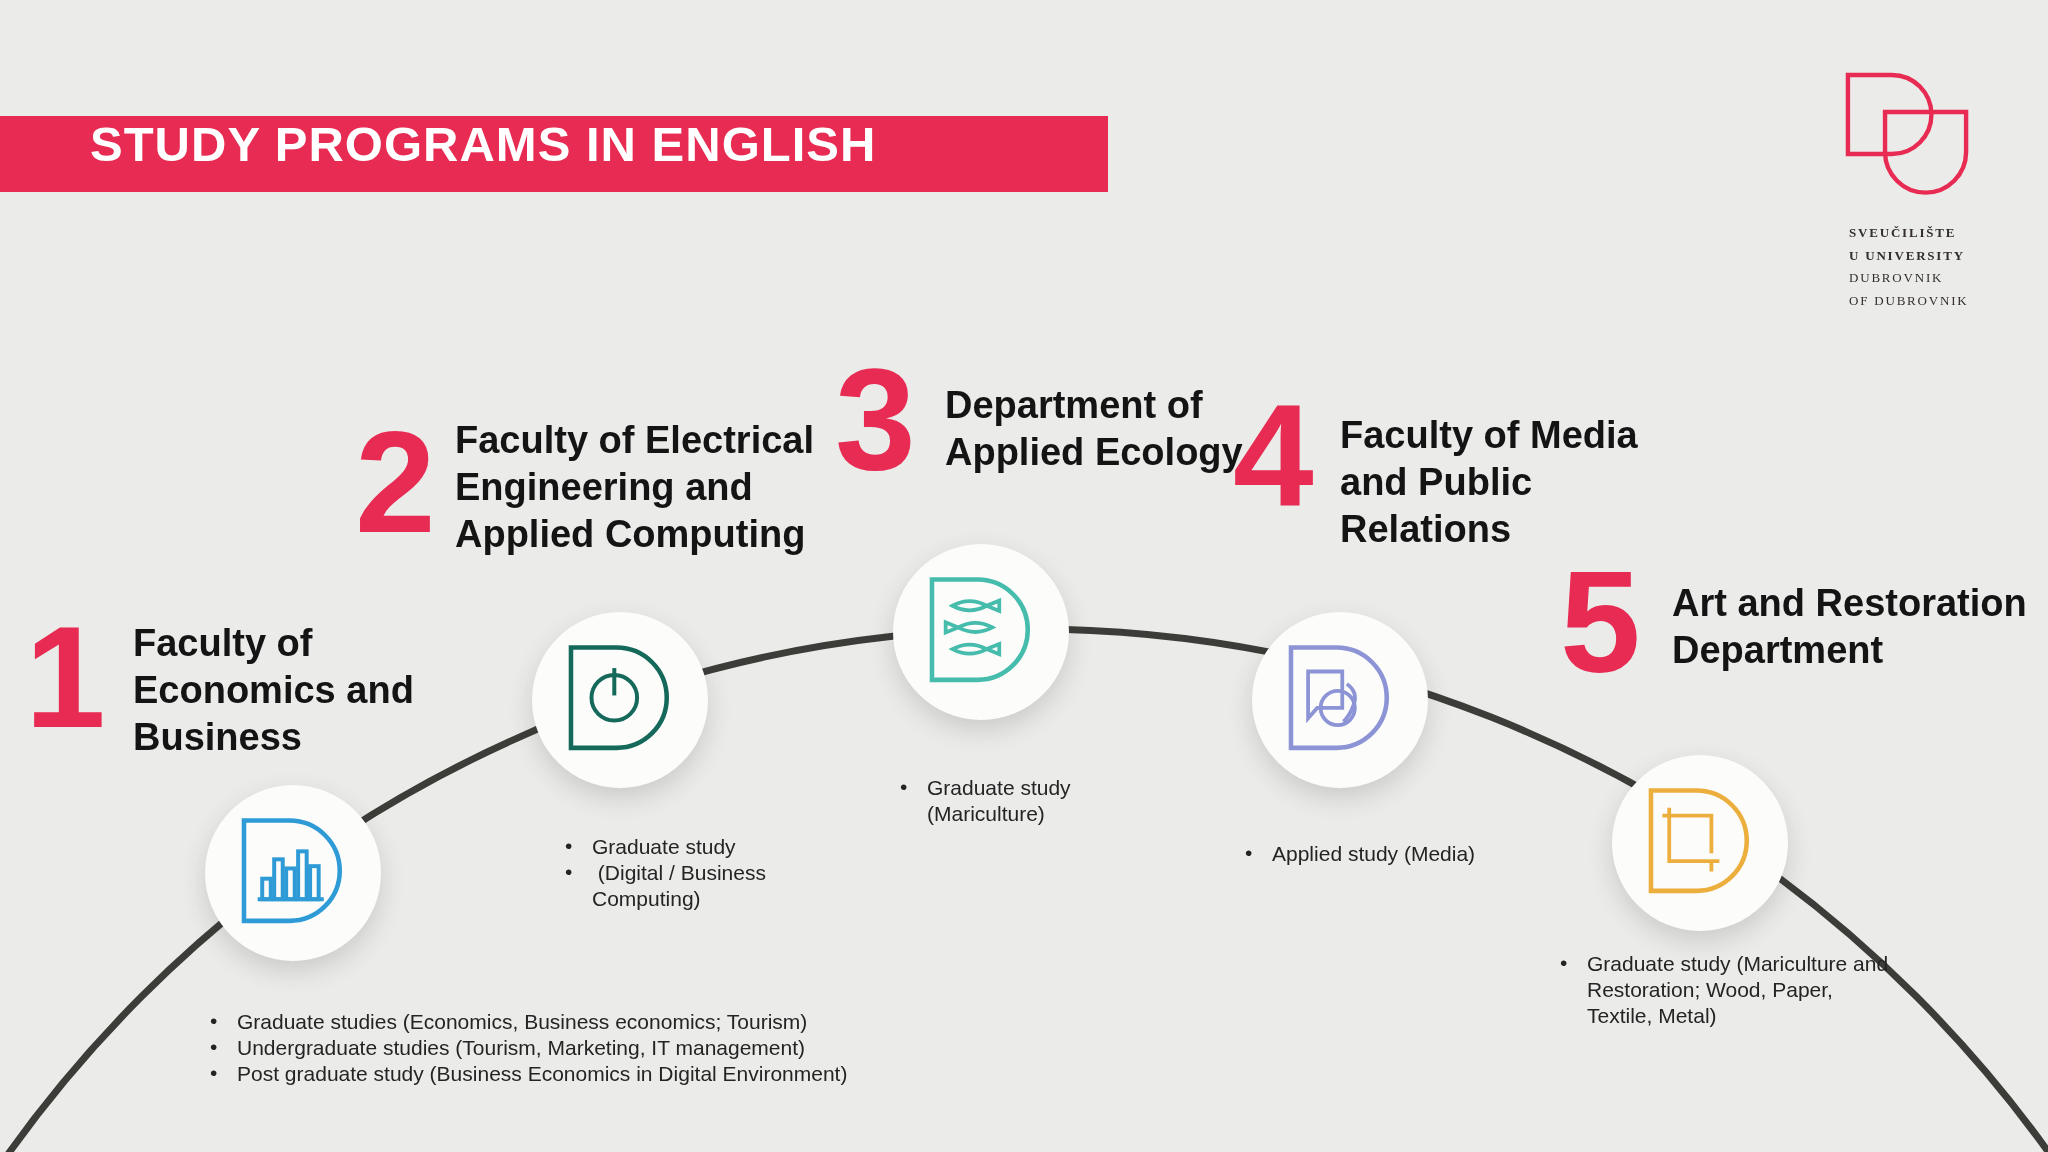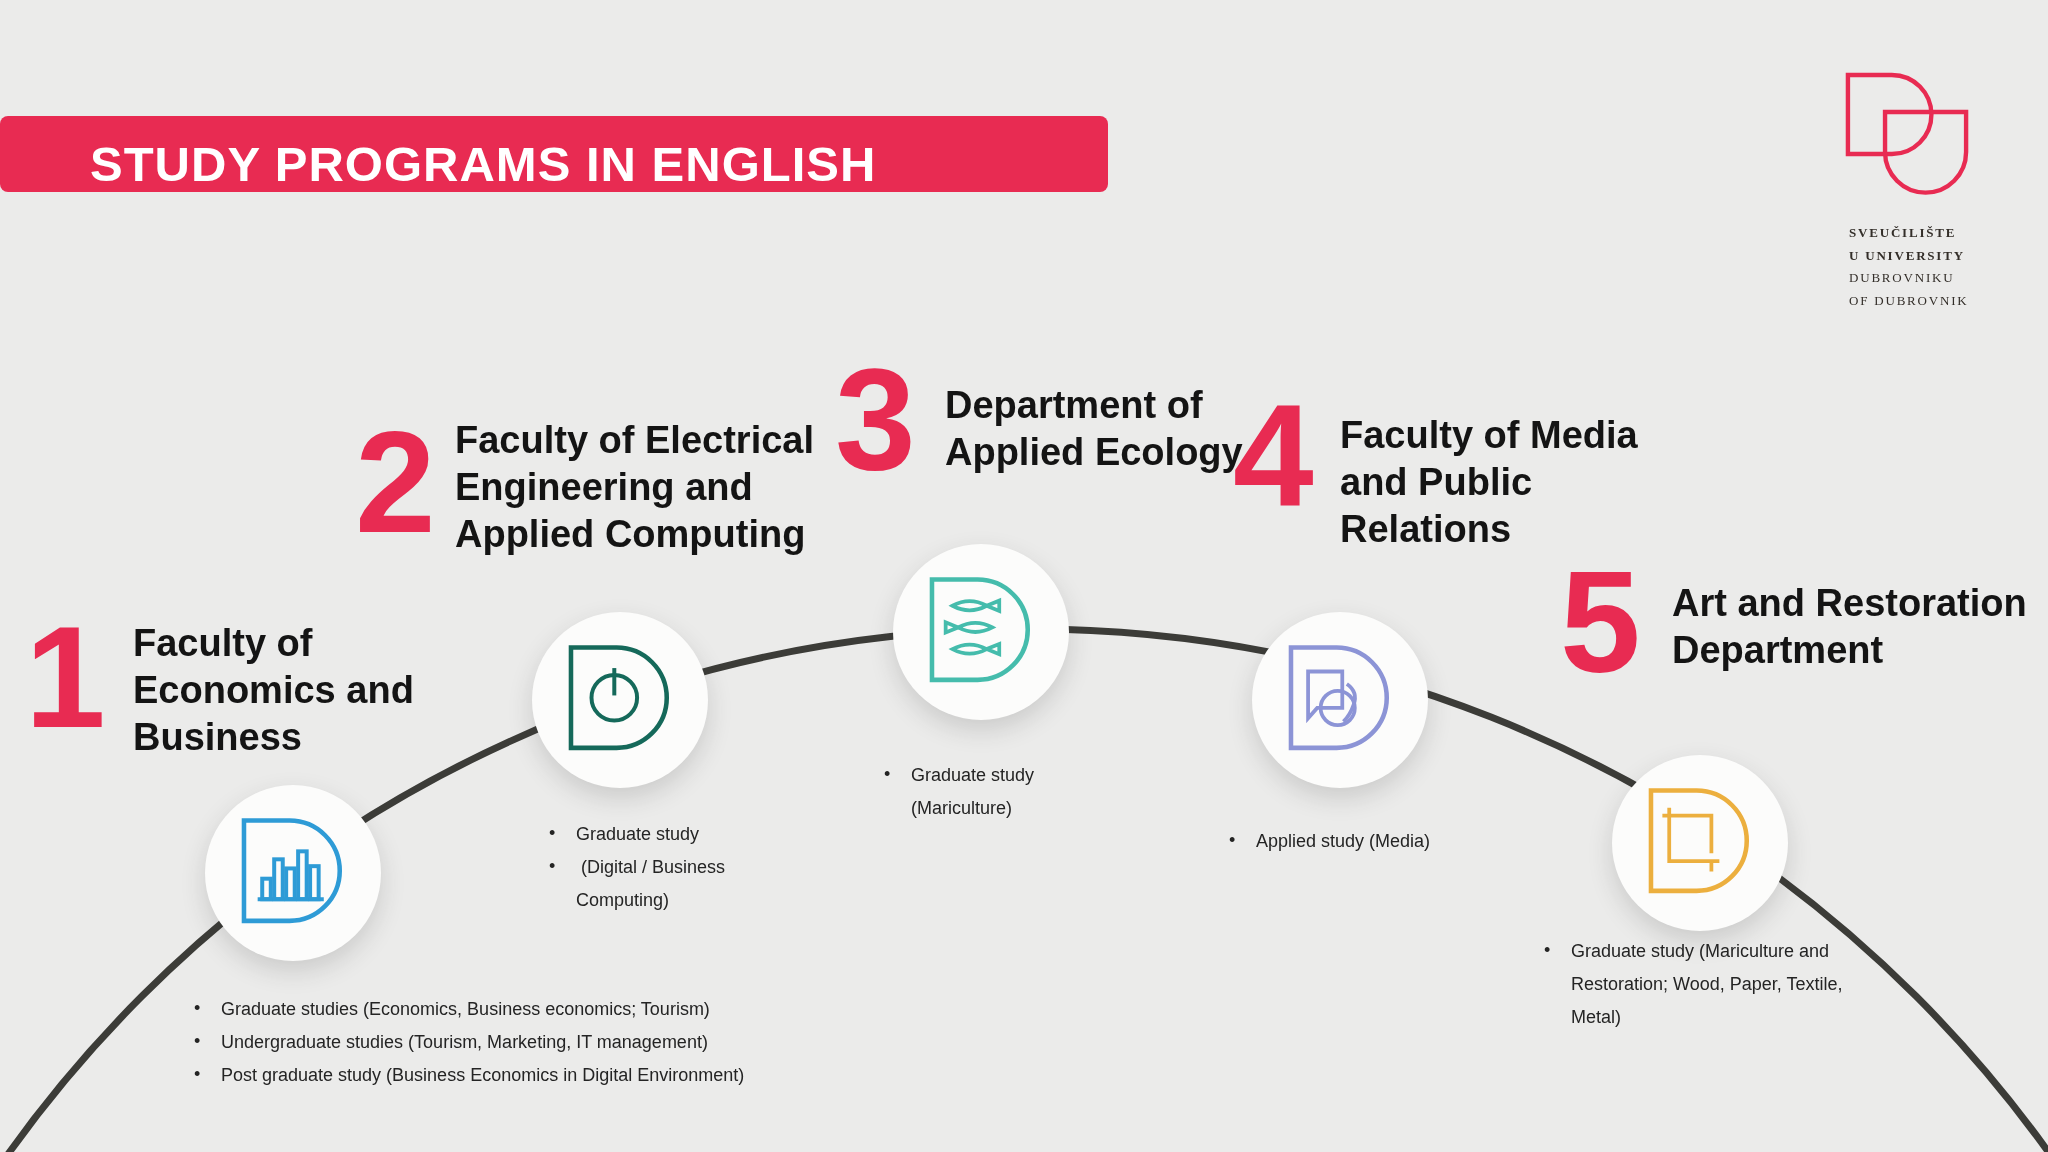--- a/index.html
+++ b/index.html
@@ -3,21 +3,21 @@
 <meta charset="utf-8">
 <style>
   html,body{margin:0;padding:0;background:#e4e4e3;}
   .canvas{
     position:relative;width:2048px;height:1152px;overflow:hidden;
     background:#ebebea;font-family:"Liberation Sans",sans-serif;
   }
   .arc-svg{position:absolute;left:0;top:0;width:2048px;height:1152px;}
   .banner{
     position:absolute;left:0;top:116px;width:1108px;height:76px;
-    background:#e82b52;display:flex;align-items:flex-end;border-radius:8px;
+    background:#e82b52;display:flex;align-items:flex-start;
   }
   .banner-text{
     color:#ffffff;font-weight:700;font-size:49px;letter-spacing:1px;
     padding-left:90px;white-space:nowrap;
   }
   .logo-mark{position:absolute;left:1845px;top:72px;width:125px;height:125px;}
   .logo-text{
     position:absolute;left:1849px;top:222px;width:170px;
     font-family:"Liberation Serif",serif;font-size:13px;line-height:22.5px;
     letter-spacing:1.8px;color:#332e29;
@@ -36,22 +36,22 @@
     background:#fcfcfb;box-shadow:0 10px 24px rgba(50,50,45,.17);
     display:flex;align-items:center;justify-content:center;
   }
   .icon{width:114px;height:114px;display:block;}
   .c-blue{color:#2e9bd6;}
   .c-green{color:#15695a;}
   .c-teal{color:#45bcac;}
   .c-purple{color:#8c94d6;}
   .c-amber{color:#ecaf3e;}
   .bullets{
-    position:absolute;list-style:none;margin:0;padding:0;
-    font-size:18px;line-height:33px;color:#242424;
+    position:absolute;list-style:none;margin:16px;padding:0;
+    font-size:21px;line-height:26px;color:#242424;
   }
   .bullets li{position:relative;padding-left:36px;white-space:pre-wrap;}
   .bullets li::before{content:"\2022";position:absolute;left:9px;top:-1px;}
 </style>
 </head>
 <body>
 
 <div class="canvas">
 
   <svg class="arc-svg" viewBox="0 0 2048 1152" fill="none">
@@ -62,21 +62,21 @@
     <span class="banner-text">STUDY PROGRAMS IN ENGLISH</span>
   </div>
 
   <svg class="logo-mark" viewBox="0 0 128 128" fill="none" stroke="#e82b52" stroke-width="4.5">
     <path d="M 3,3 H 48 A 40.5,40.5 0 0 1 48,84 H 3 Z"></path>
     <path d="M 41,41 H 124 V 82 A 41.5,41.5 0 0 1 41,82 Z"></path>
   </svg>
   <div class="logo-text">
     <div class="b">SVEUČILIŠTE</div>
     <div class="b">U UNIVERSITY</div>
-    <div>DUBROVNIKU</div>
+    <div>DUBROVNIK</div>
     <div>OF DUBROVNIK</div>
   </div>
 
   <div class="num" style="left:25px;top:605px">1</div>
   <h2 class="title" style="left:133px;top:620px;width:300px">Faculty of Economics and Business</h2>
   <div class="bubble c-blue" style="left:205px;top:785px">
     <svg class="icon" viewBox="0 0 100 100" fill="none" stroke="currentColor" stroke-width="4">
       <path d="M 7,4 H 47 A 44,44 0 0 1 47,92 H 7 Z"></path>
       <g stroke-width="3.5">
         <path d="M 19,73 H 77"></path>

